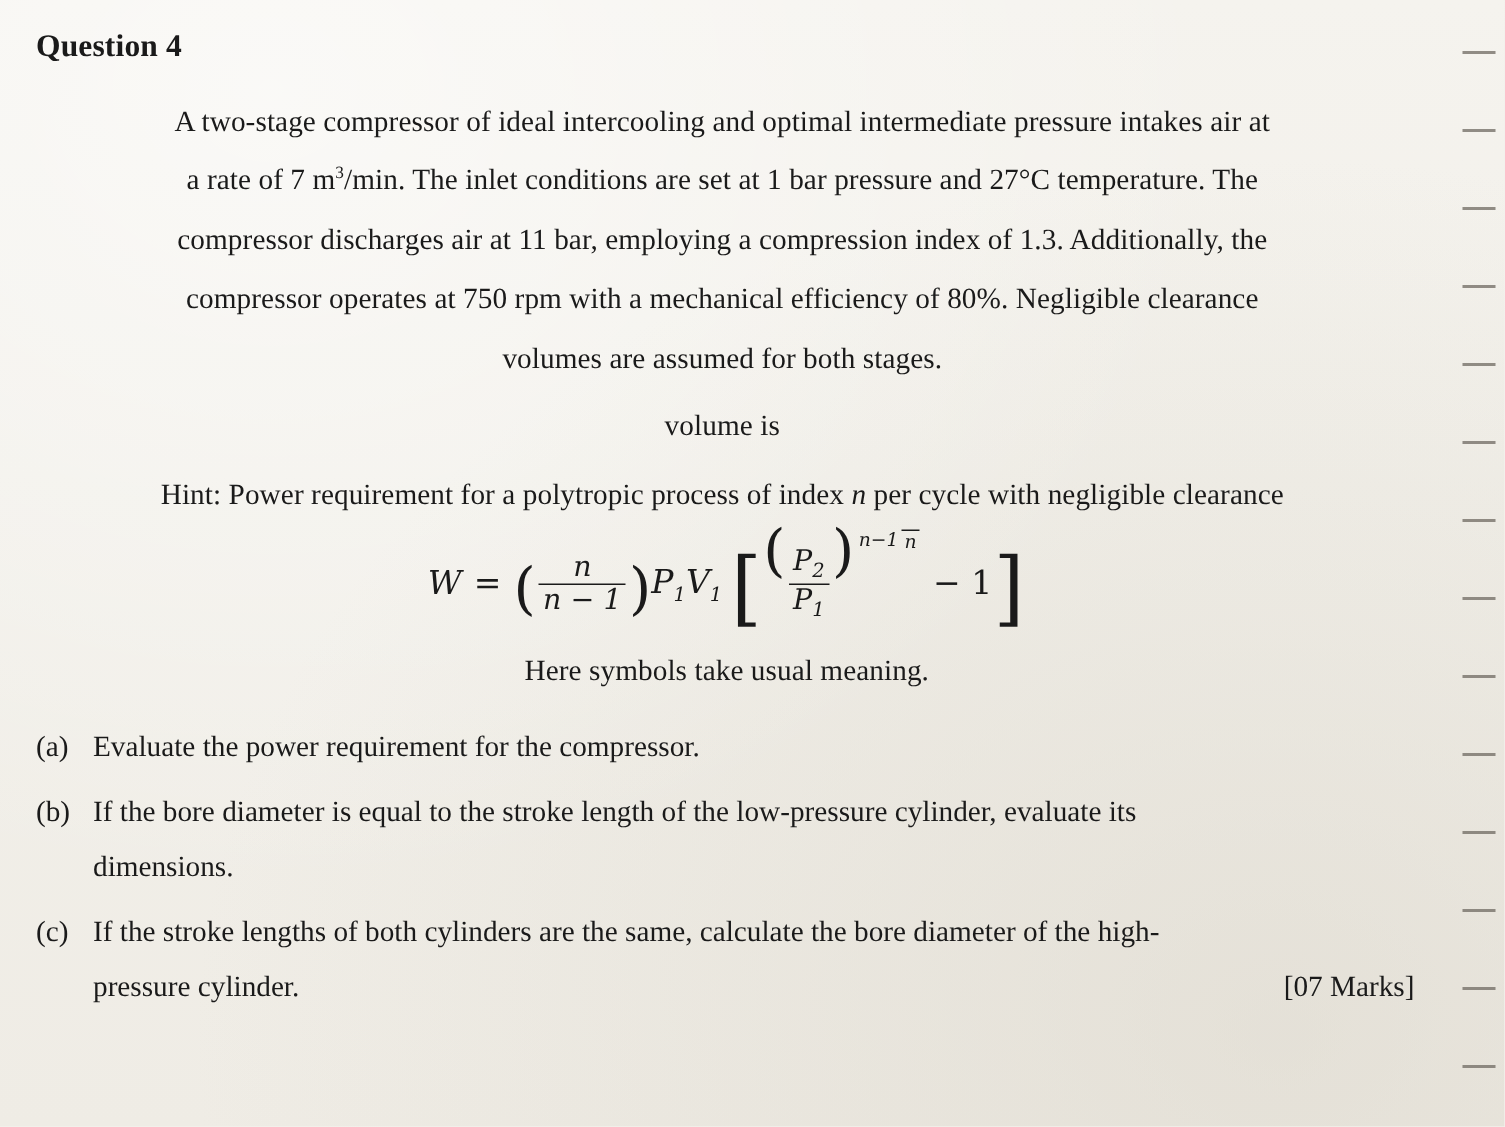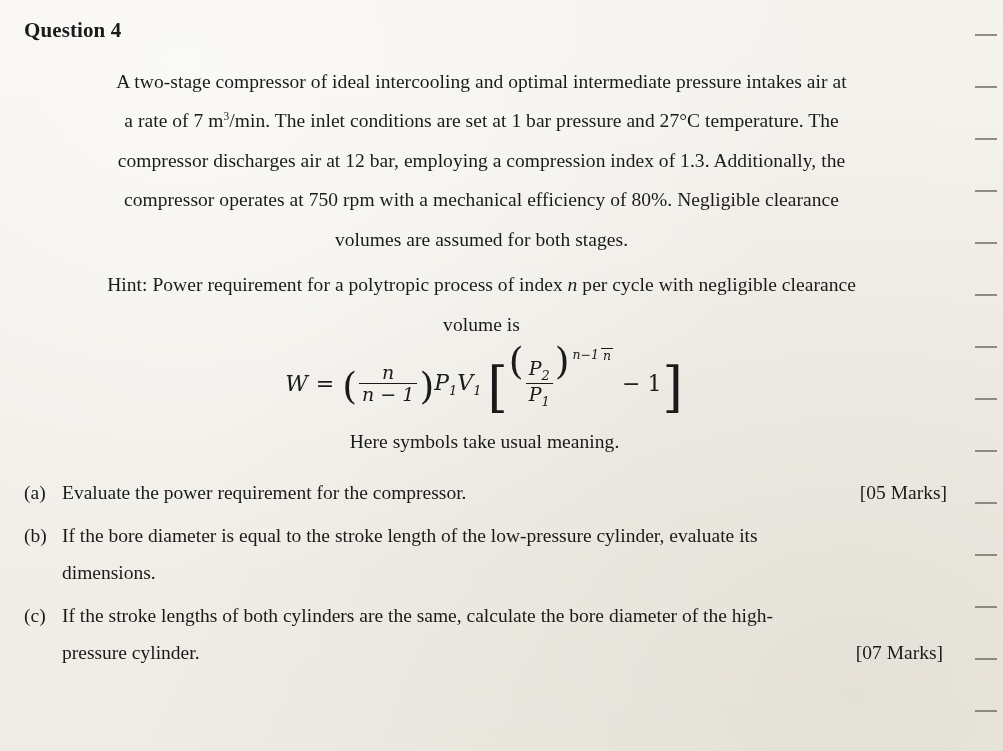--- a/index.html
+++ b/index.html
@@ -187,35 +187,35 @@
   </div>
 
   <h1 class="qtitle">Question 4</h1>
 
   <div class="stmt">
     <p class="body tight">
       <span>A two-stage compressor of ideal intercooling and optimal intermediate pressure intakes air at</span>
     </p>
     <p class="body tight">a rate of 7 m<sup>3</sup>/min. The inlet conditions are set at 1 bar pressure and 27°C temperature. The</p>
     <p class="body tight">
-      <span>compressor discharges air at 12 bar, employing a compression index of 1.3. Additionally, the</span>
+      <span>compressor discharges air at 11 bar, employing a compression index of 1.3. Additionally, the</span>
     </p>
     <p class="body tight">
       <span>compressor operates at 750 rpm with a mechanical efficiency of 80%. Negligible clearance</span>
     </p>
     <p class="body">
       <span>volumes are assumed for both stages.</span>
     </p>
   </div>
 
   <div class="stmt">
-    <p class="body tight">Hint: Power requirement for a polytropic process of index <span class="ital">n</span> per cycle with negligible clearance</p>
     <p class="body">
       <span>volume is</span>
     </p>
+    <p class="body tight">Hint: Power requirement for a polytropic process of index <span class="ital">n</span> per cycle with negligible clearance</p>
   </div>
 
   <div class="formula-wrap">
     <div class="formula">
       <span class="var">W</span>
       <span class="eq">=</span>
       <span class="paren-big">(</span>
       <span class="frac">
         <span class="num">n</span>
         <span class="den">n − 1</span>
@@ -242,21 +242,20 @@
     </div>
   </div>
 
   <p class="body" style="margin-bottom:14px;">Here symbols take usual meaning.</p>
 
   <div class="qlist">
 
     <div class="qitem">
       <span class="lbl">(a)</span>
       <span class="qtext">Evaluate the power requirement for the compressor.</span>
-      <span class="marks">[05 Marks]</span>
     </div>
 
     <div class="qitem">
       <span class="lbl">(b)</span>
       <span class="qtext">
         <span class="line-row">If the bore diameter is equal to the stroke length of the low-pressure cylinder, evaluate its</span>
         <span class="line-row with-marks">
           <span>dimensions.</span>
         </span>
       </span>

